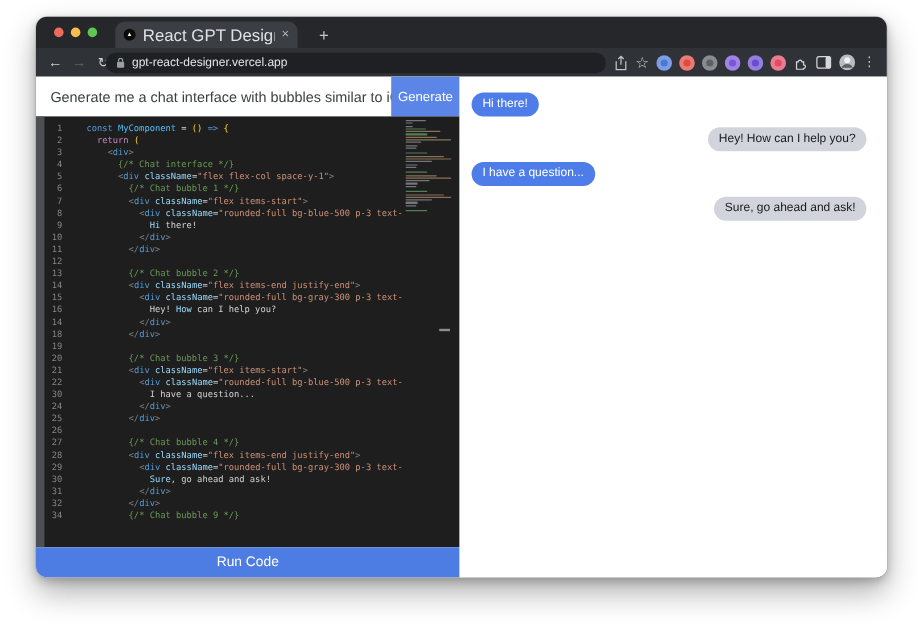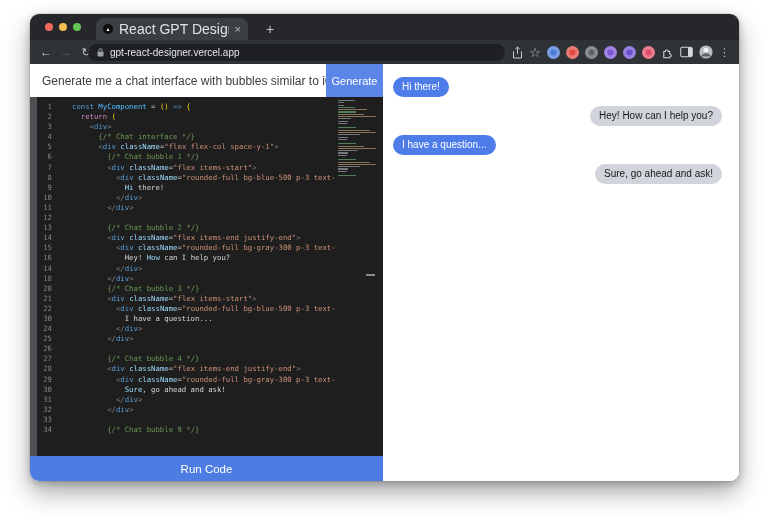--- a/index.html
+++ b/index.html
@@ -149,34 +149,34 @@
               <div class="code-line"><span class="ln">9</span><span class="ct"><span class="p">            </span><span class="tb">Hi</span><span class="p"> there!</span></span></div>
               <div class="code-line"><span class="ln">10</span><span class="ct"><span class="p">          </span><span class="g">&lt;/</span><span class="t">div</span><span class="g">&gt;</span></span></div>
               <div class="code-line"><span class="ln">11</span><span class="ct"><span class="p">        </span><span class="g">&lt;/</span><span class="t">div</span><span class="g">&gt;</span></span></div>
               <div class="code-line"><span class="ln">12</span><span class="ct"></span></div>
               <div class="code-line"><span class="ln">13</span><span class="ct"><span class="p">        </span><span class="c">{/* Chat bubble 2 */}</span></span></div>
               <div class="code-line"><span class="ln">14</span><span class="ct"><span class="p">        </span><span class="g">&lt;</span><span class="t">div</span><span class="p"> </span><span class="a">className</span><span class="p">=</span><span class="s">"flex items-end justify-end"</span><span class="g">&gt;</span></span></div>
               <div class="code-line"><span class="ln">15</span><span class="ct"><span class="p">          </span><span class="g">&lt;</span><span class="t">div</span><span class="p"> </span><span class="a">className</span><span class="p">=</span><span class="s">"rounded-full bg-gray-300 p-3 text-bl</span></span></div>
               <div class="code-line"><span class="ln">16</span><span class="ct"><span class="p">            Hey! </span><span class="tb">How</span><span class="p"> can I help you?</span></span></div>
               <div class="code-line"><span class="ln">14</span><span class="ct"><span class="p">          </span><span class="g">&lt;/</span><span class="t">div</span><span class="g">&gt;</span></span></div>
               <div class="code-line"><span class="ln">18</span><span class="ct"><span class="p">        </span><span class="g">&lt;/</span><span class="t">div</span><span class="g">&gt;</span></span></div>
+              <div class="code-line"><span class="ln">19</span><span class="ct"></span></div>
               <div class="code-line"><span class="ln">20</span><span class="ct"><span class="p">        </span><span class="c">{/* Chat bubble 3 */}</span></span></div>
               <div class="code-line"><span class="ln">21</span><span class="ct"><span class="p">        </span><span class="g">&lt;</span><span class="t">div</span><span class="p"> </span><span class="a">className</span><span class="p">=</span><span class="s">"flex items-start"</span><span class="g">&gt;</span></span></div>
               <div class="code-line"><span class="ln">22</span><span class="ct"><span class="p">          </span><span class="g">&lt;</span><span class="t">div</span><span class="p"> </span><span class="a">className</span><span class="p">=</span><span class="s">"rounded-full bg-blue-500 p-3 text-wh</span></span></div>
               <div class="code-line"><span class="ln">30</span><span class="ct"><span class="p">            I have a question...</span></span></div>
               <div class="code-line"><span class="ln">24</span><span class="ct"><span class="p">          </span><span class="g">&lt;/</span><span class="t">div</span><span class="g">&gt;</span></span></div>
               <div class="code-line"><span class="ln">25</span><span class="ct"><span class="p">        </span><span class="g">&lt;/</span><span class="t">div</span><span class="g">&gt;</span></span></div>
               <div class="code-line"><span class="ln">26</span><span class="ct"></span></div>
               <div class="code-line"><span class="ln">27</span><span class="ct"><span class="p">        </span><span class="c">{/* Chat bubble 4 */}</span></span></div>
               <div class="code-line"><span class="ln">28</span><span class="ct"><span class="p">        </span><span class="g">&lt;</span><span class="t">div</span><span class="p"> </span><span class="a">className</span><span class="p">=</span><span class="s">"flex items-end justify-end"</span><span class="g">&gt;</span></span></div>
               <div class="code-line"><span class="ln">29</span><span class="ct"><span class="p">          </span><span class="g">&lt;</span><span class="t">div</span><span class="p"> </span><span class="a">className</span><span class="p">=</span><span class="s">"rounded-full bg-gray-300 p-3 text-bl</span></span></div>
               <div class="code-line"><span class="ln">30</span><span class="ct"><span class="p">            </span><span class="tb">Sure</span><span class="p">, go ahead and ask!</span></span></div>
               <div class="code-line"><span class="ln">31</span><span class="ct"><span class="p">          </span><span class="g">&lt;/</span><span class="t">div</span><span class="g">&gt;</span></span></div>
               <div class="code-line"><span class="ln">32</span><span class="ct"><span class="p">        </span><span class="g">&lt;/</span><span class="t">div</span><span class="g">&gt;</span></span></div>
-              <div class="code-line"><span class="ln">33</span><span class="ct"></span></div>
               <div class="code-line"><span class="ln">34</span><span class="ct"><span class="p">        </span><span class="c">{/* Chat bubble 9 */}</span></span></div>
             </div>
           <div class="minimap" id="minimap">
               <div class="mm-row" style="width: 16.74px; background: rgb(115, 118, 122);"></div>
               <div class="mm-row" style="width: 6.2px; background: rgb(115, 118, 122);"></div>
               <div class="mm-row" style="width: 5.58px; background: rgb(115, 118, 122);"></div>
               <div class="mm-row" style="width: 17.36px; background: rgb(78, 127, 87);"></div>
               <div class="mm-row" style="width: 29.14px; background: rgb(138, 114, 88);"></div>
               <div class="mm-row" style="width: 17.98px; background: rgb(78, 127, 87);"></div>
               <div class="mm-row" style="width: 26.04px; background: rgb(138, 114, 88);"></div>

